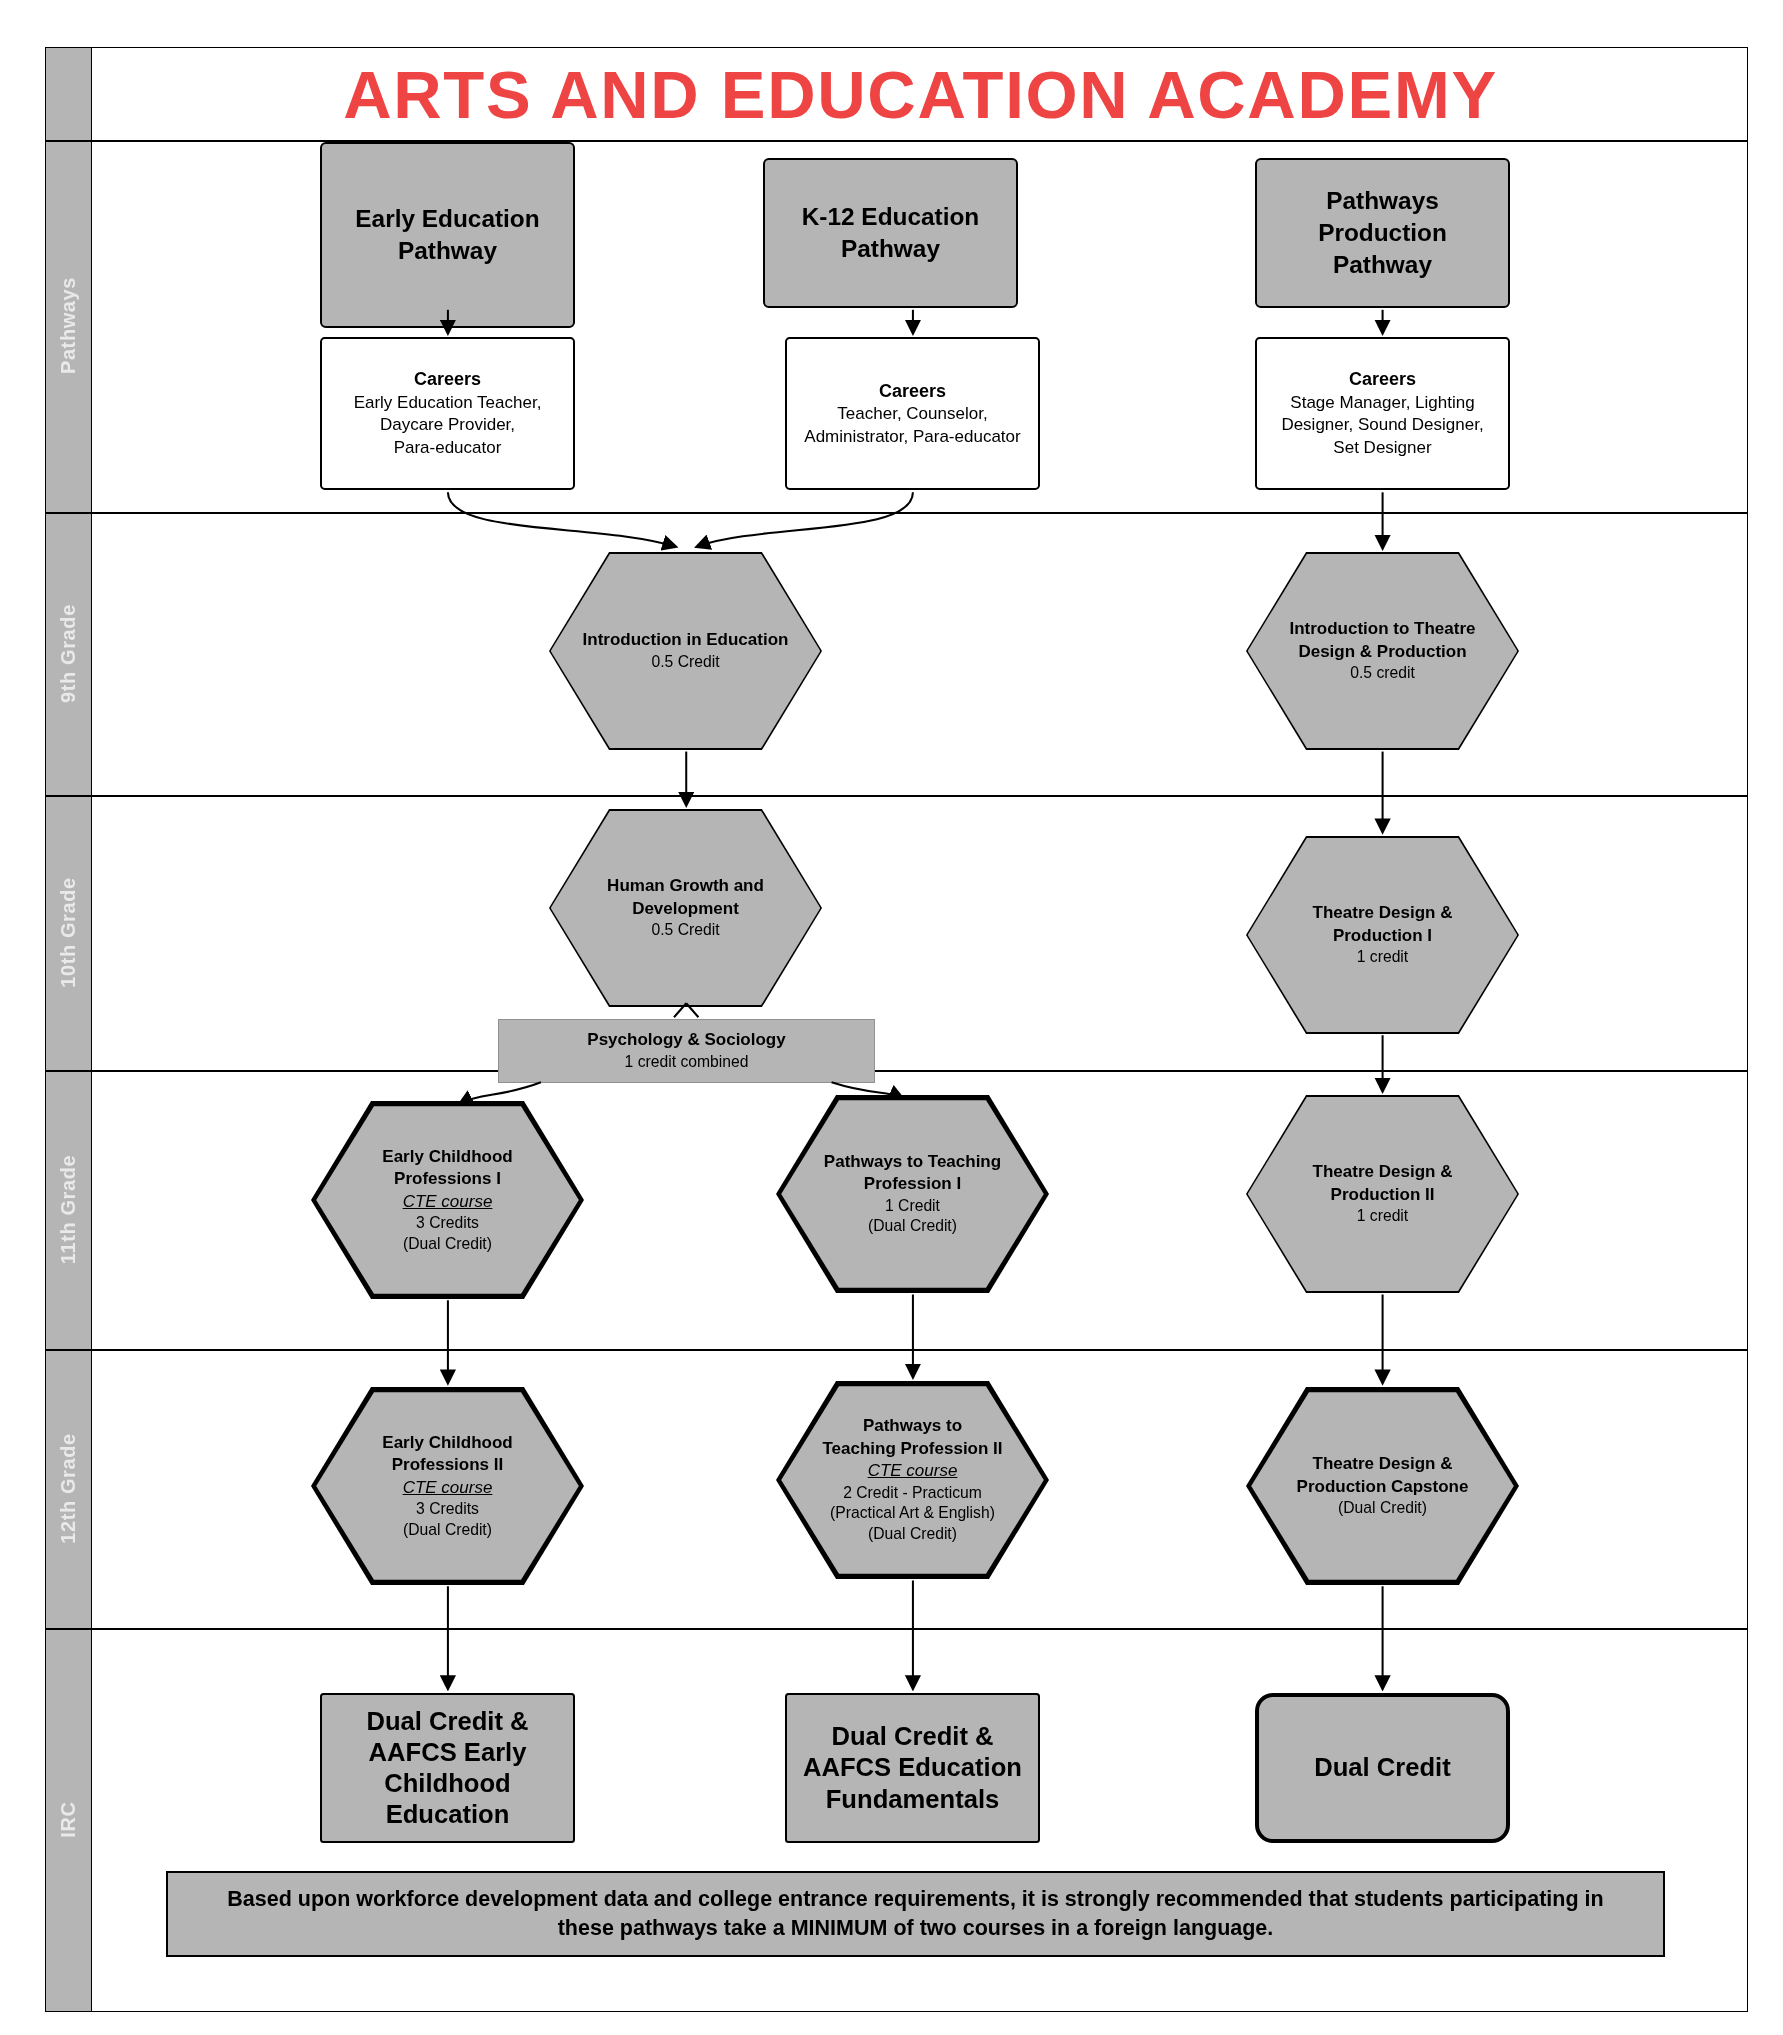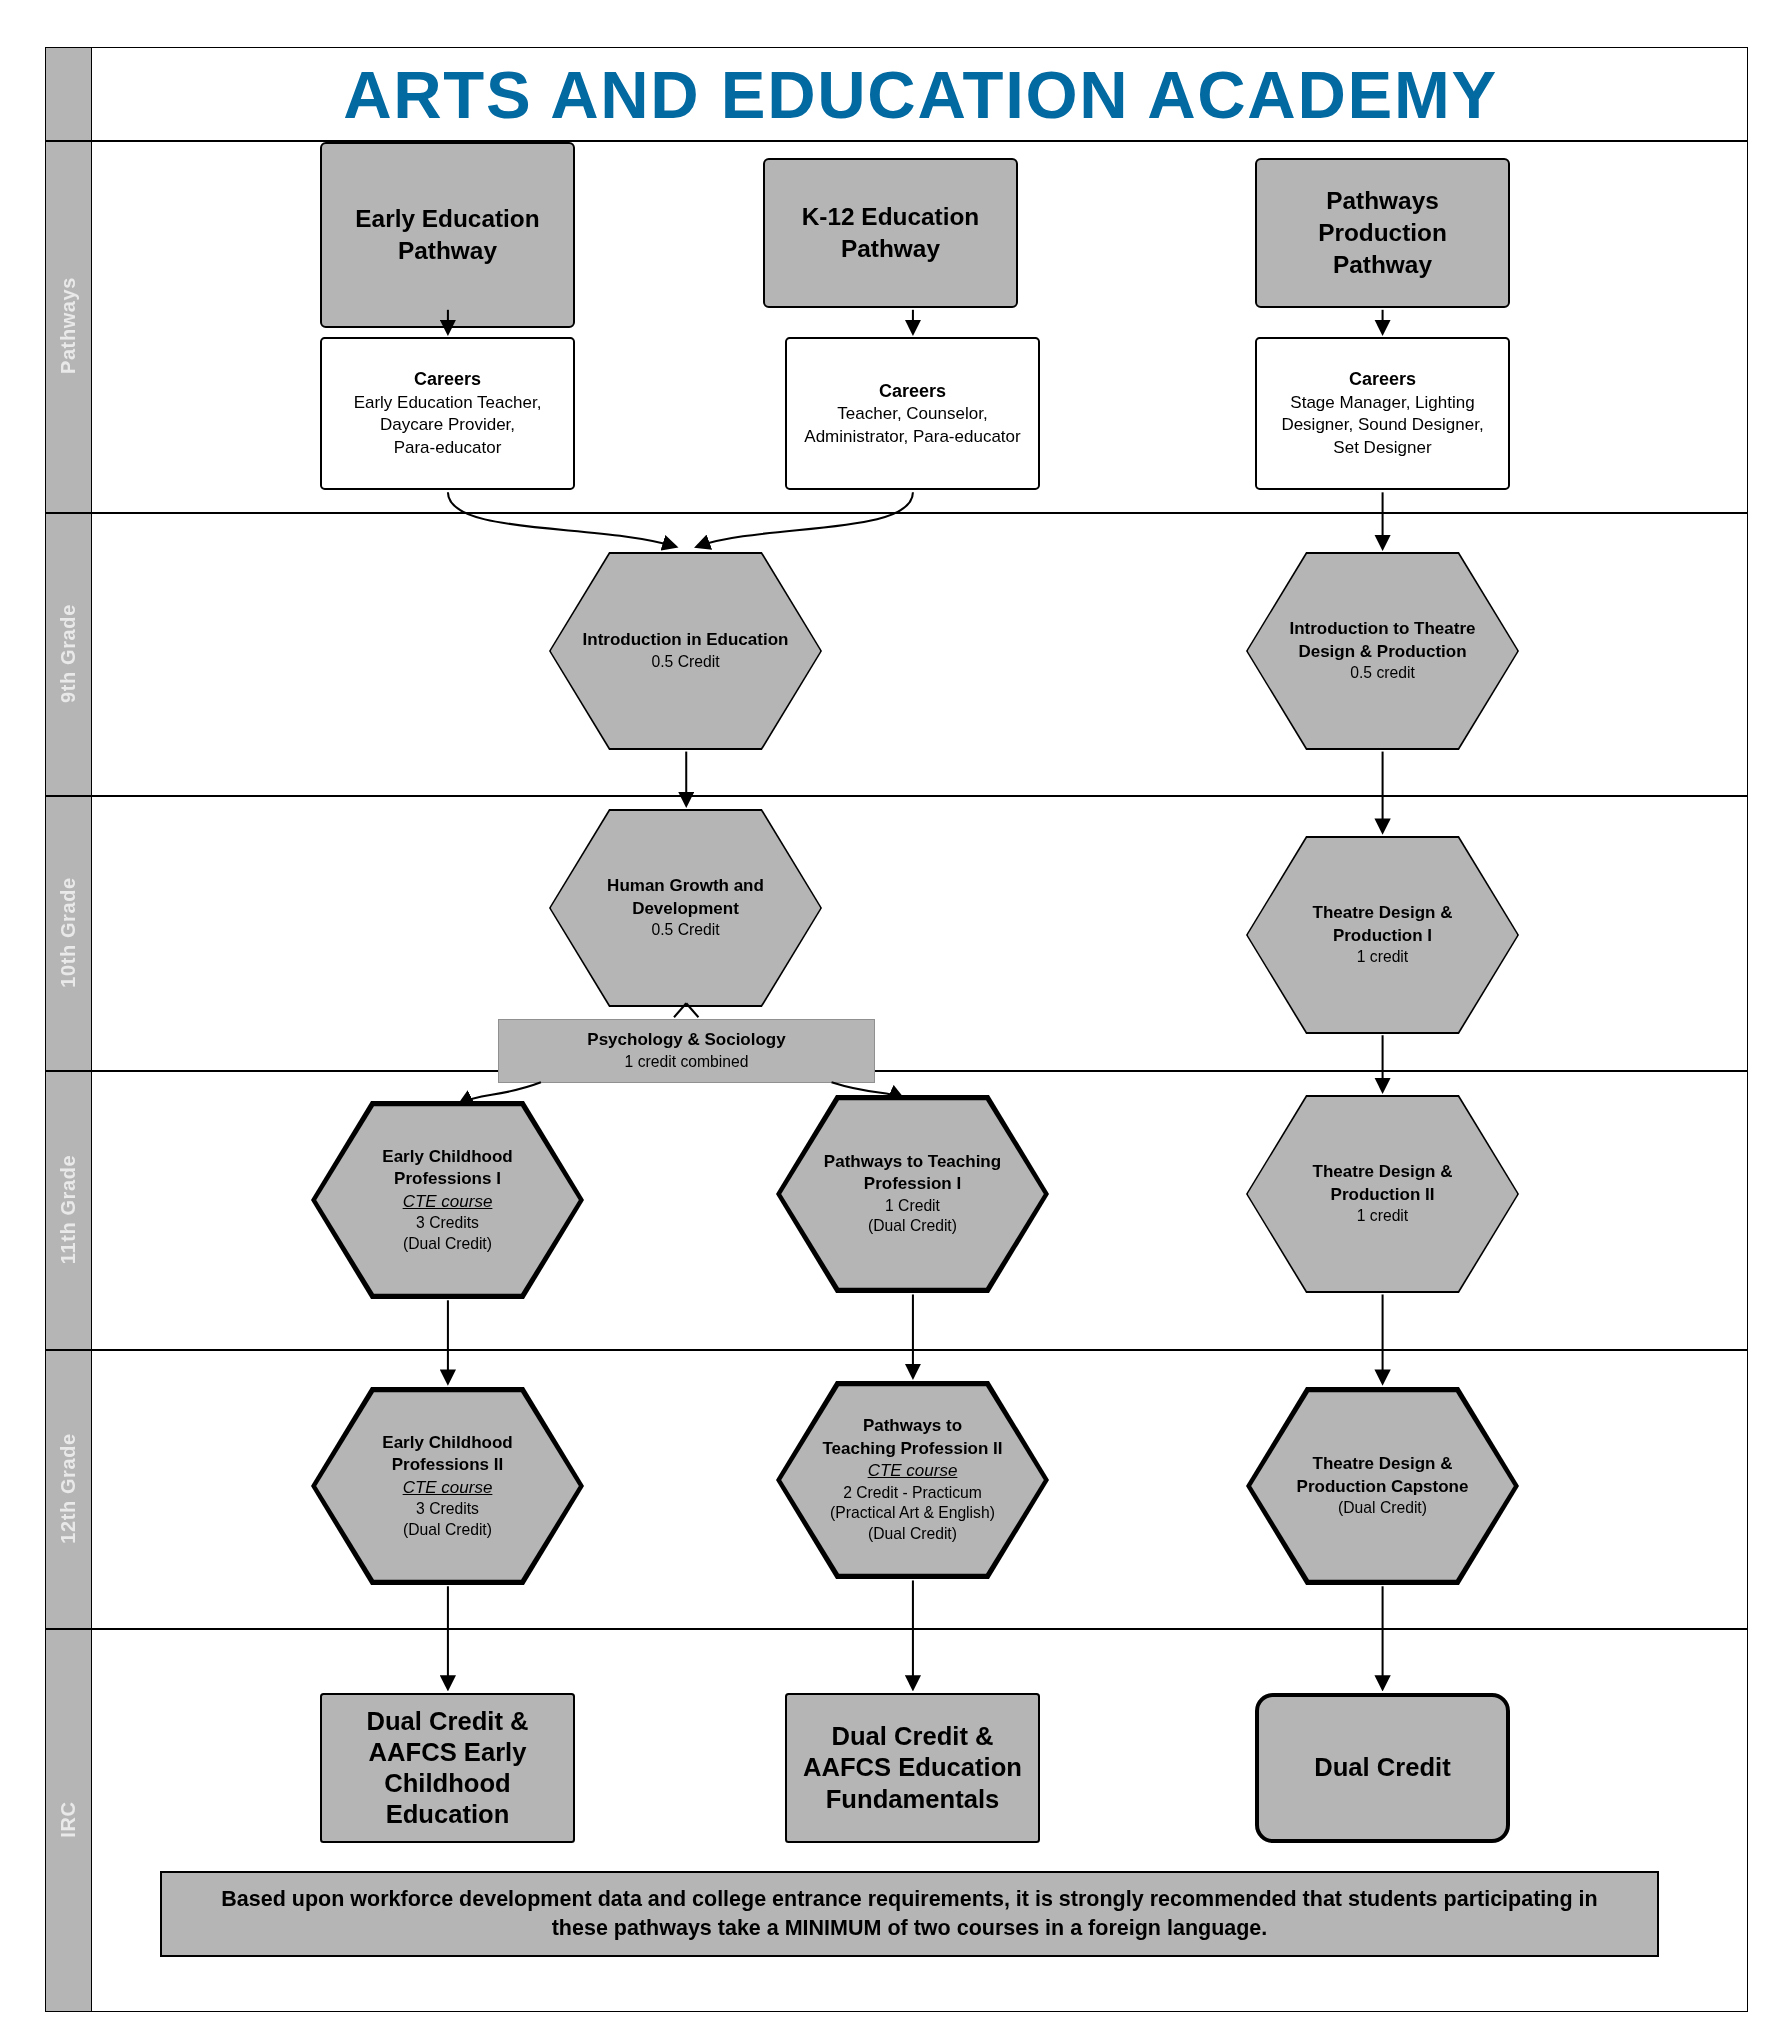--- a/index.html
+++ b/index.html
@@ -8,21 +8,21 @@
 
   .canvas { position: relative; width: 1784px; height: 2035px; background: #fff; overflow: hidden; }
 
   .frame { position: absolute; left: 45px; top: 47px; width: 1703px; height: 1965px; border: 1.7px solid #000; background: #fff; }
   .sidebar { position: absolute; left: 45px; top: 47px; width: 47px; height: 1965px; background: #b5b5b5; border: 1.7px solid #000; }
   .hline { position: absolute; left: 45px; width: 1703px; height: 1.7px; background: #000; }
 
   .rowlabel { position: absolute; left: 45px; width: 47px; height: 174px; display: flex; align-items: center; justify-content: center; }
   .rowlabel span { transform: rotate(-90deg); white-space: nowrap; color: #e9e9e9; font-weight: bold; font-size: 20px; letter-spacing: 0.6px; }
 
-  .big-title { position: absolute; left: 92px; top: 56px; width: 1657px; text-align: center; font-size: 67px; font-weight: bold; color: #0369a1; letter-spacing: 1.7px; white-space: nowrap; }
+  .big-title { position: absolute; left: 92px; top: 56px; width: 1657px; text-align: center; font-size: 67px; font-weight: bold; color: #ef4444; letter-spacing: 1.7px; white-space: nowrap; }
 
   .gbox { position: absolute; background: #b5b5b5; border: 2.3px solid #000; border-radius: 5.8px;
           display: flex; flex-direction: column; align-items: center; justify-content: center; text-align: center; }
   .gbox .box-title { font-size: 24.4px; font-weight: bold; line-height: 1.3; white-space: pre-line; }
 
   .wbox { position: absolute; background: #ffffff; border: 2.3px solid #000; border-radius: 4.7px;
           display: flex; flex-direction: column; align-items: center; justify-content: center; text-align: center; padding: 4.7px; }
   .careers-label { font-size: 18px; font-weight: bold; line-height: 1.35; }
   .careers-body { font-size: 17px; line-height: 1.33; white-space: pre-line; }
 
@@ -39,21 +39,21 @@
   .hx-sub { font-size: 15.7px; line-height: 1.32; white-space: pre-line; }
 
   .psych { position: absolute; left: 498px; top: 1019px; width: 377px; height: 64px; background: #b5b5b5; border: 1.2px solid #909090;
            display: flex; flex-direction: column; align-items: center; justify-content: center; text-align: center; }
 
   .irc-box { position: absolute; top: 1693px; width: 255px; height: 150px; background: #b5b5b5; border: 2.3px solid #000; border-radius: 3.5px;
              display: flex; align-items: center; justify-content: center; text-align: center; }
   .irc-box .irc-text { font-size: 25.6px; font-weight: bold; line-height: 1.22; white-space: pre-line; }
   .irc-box.heavy { border-width: 4.7px; border-radius: 18px; }
 
-  .note-box { position: absolute; left: 160px; top: 1871px; width: 1499px; height: 86px; background: #b5b5b5; border: 2.3px solid #000;
+  .note-box { position: absolute; left: 166px; top: 1871px; width: 1499px; height: 86px; background: #b5b5b5; border: 2.3px solid #000;
               display: flex; align-items: center; justify-content: center; text-align: center; padding: 5.8px 41px; }
   .note-box .note-text { font-size: 21.5px; font-weight: bold; line-height: 1.35; }
 
   svg.arrows { position: absolute; left: 0; top: 0; width: 1784px; height: 2035px; pointer-events: none; }
 </style>
 </head>
 <body>
 
 <div class="canvas">
 

